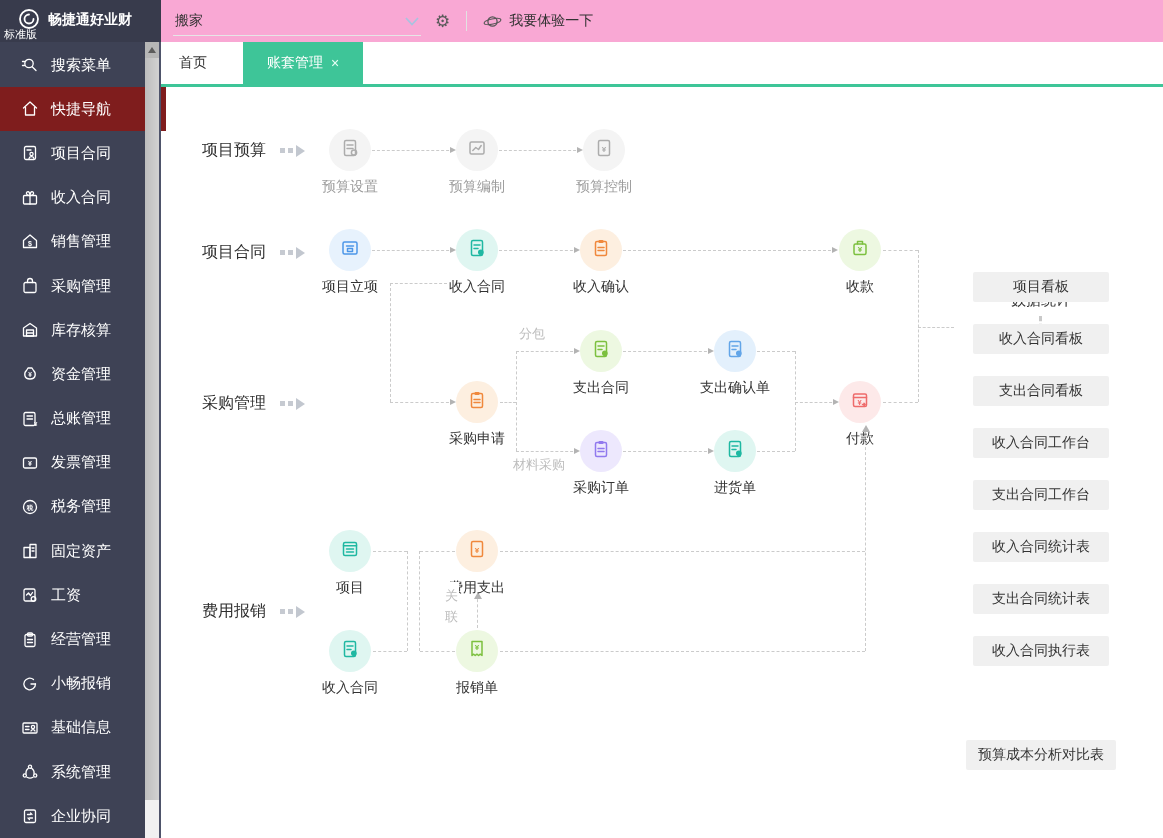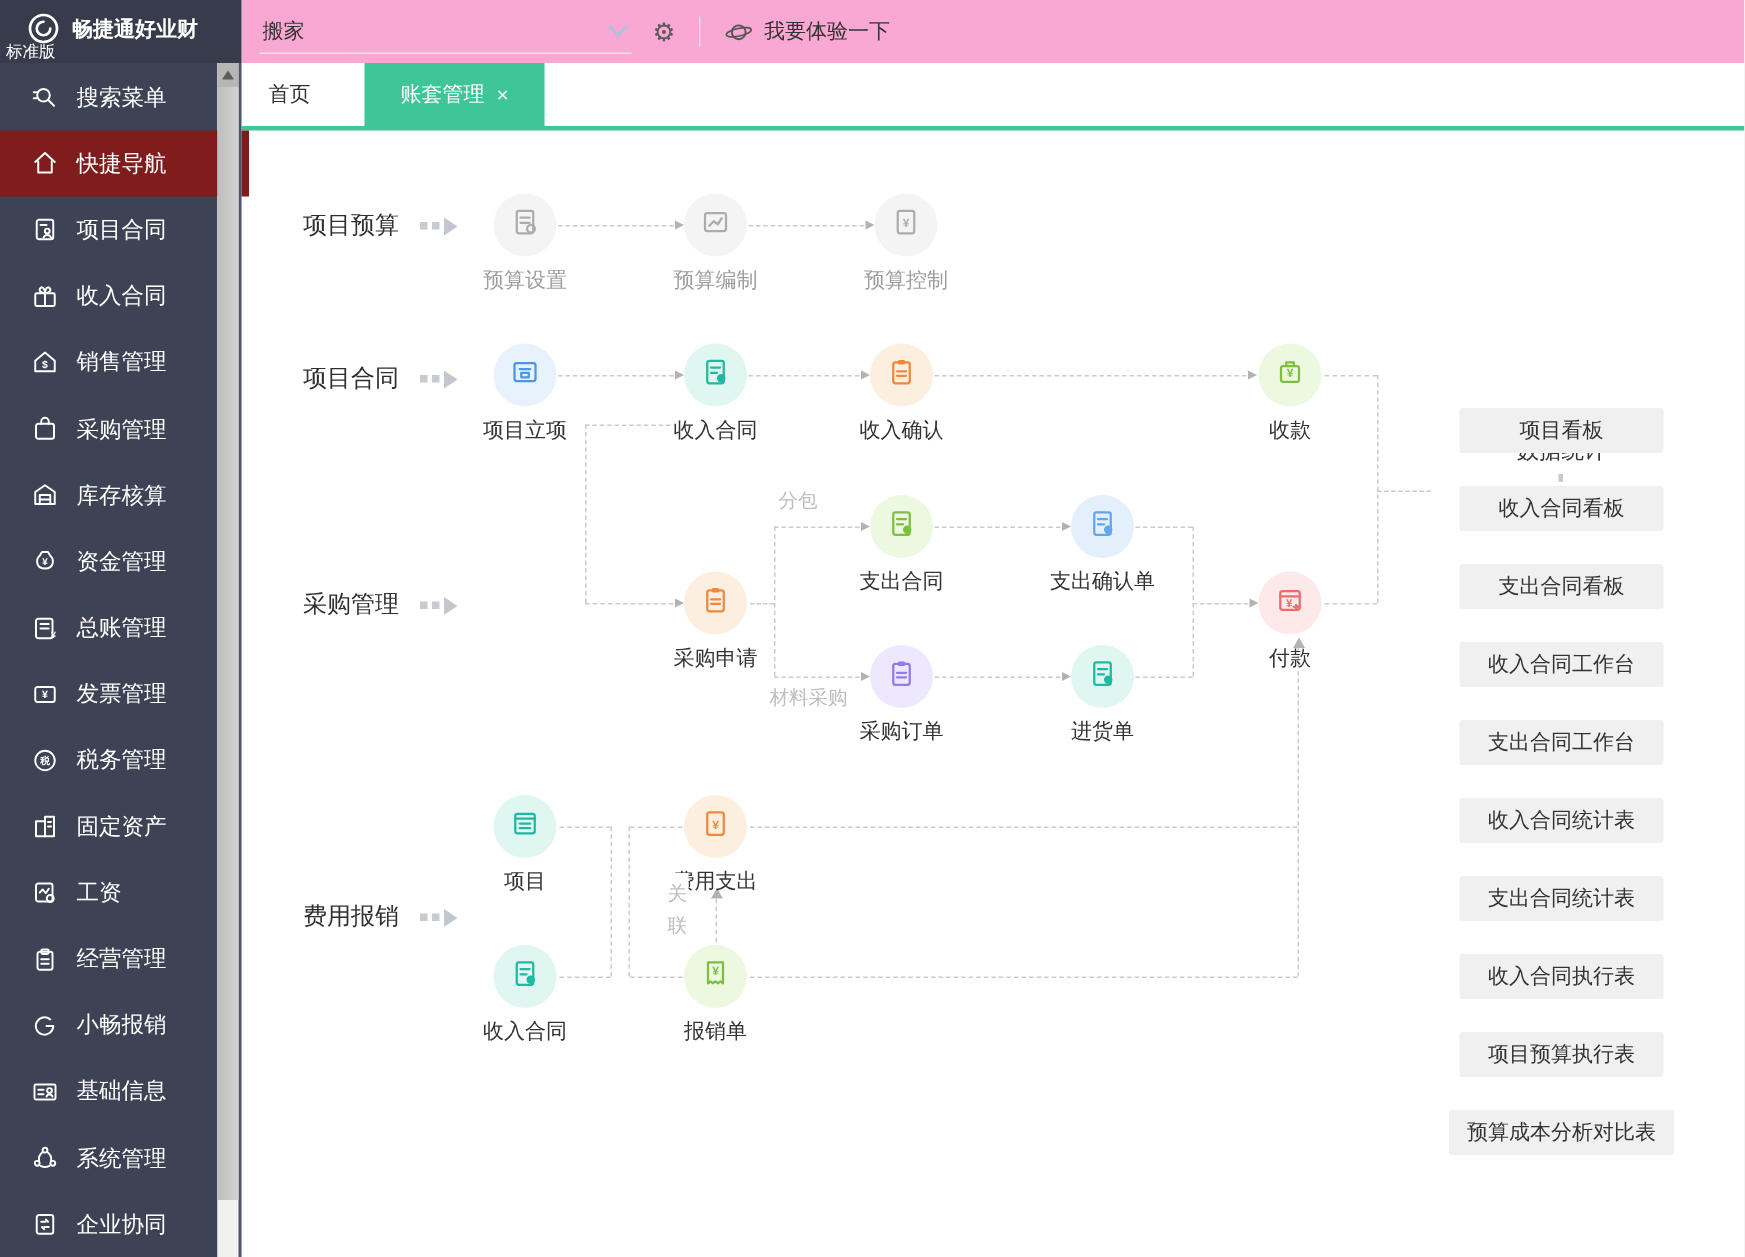--- a/index.html
+++ b/index.html
@@ -549,17 +549,16 @@
       <div class="branch-label" style="left: 511px; top: 369px;">材料采购</div>
       <div class="branch-label vertical" style="left: 405px; top: 495px;">关联</div>
       <div class="panel-btn" style="top: 185px;">项目看板</div>
       <div class="panel-btn" style="top: 237px;">收入合同看板</div>
       <div class="panel-btn" style="top: 289px;">支出合同看板</div>
       <div class="panel-btn" style="top: 341px;">收入合同工作台</div>
       <div class="panel-btn" style="top: 393px;">支出合同工作台</div>
       <div class="panel-btn" style="top: 445px;">收入合同统计表</div>
       <div class="panel-btn" style="top: 497px;">支出合同统计表</div>
       <div class="panel-btn" style="top: 549px;">收入合同执行表</div>
-      <div class="panel-btn" style="top: 601px;">项目预算执行表</div>
       <div class="panel-btn wide" style="top: 653px;">预算成本分析对比表</div>
     </div>
 
 </div>
 
 </body></html>

